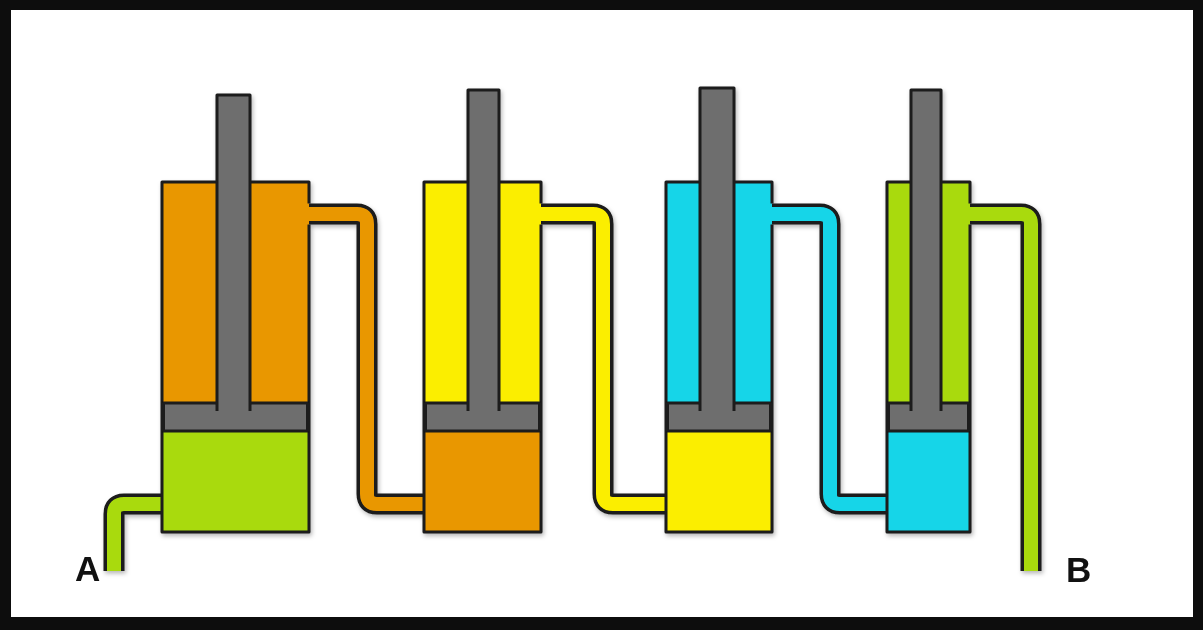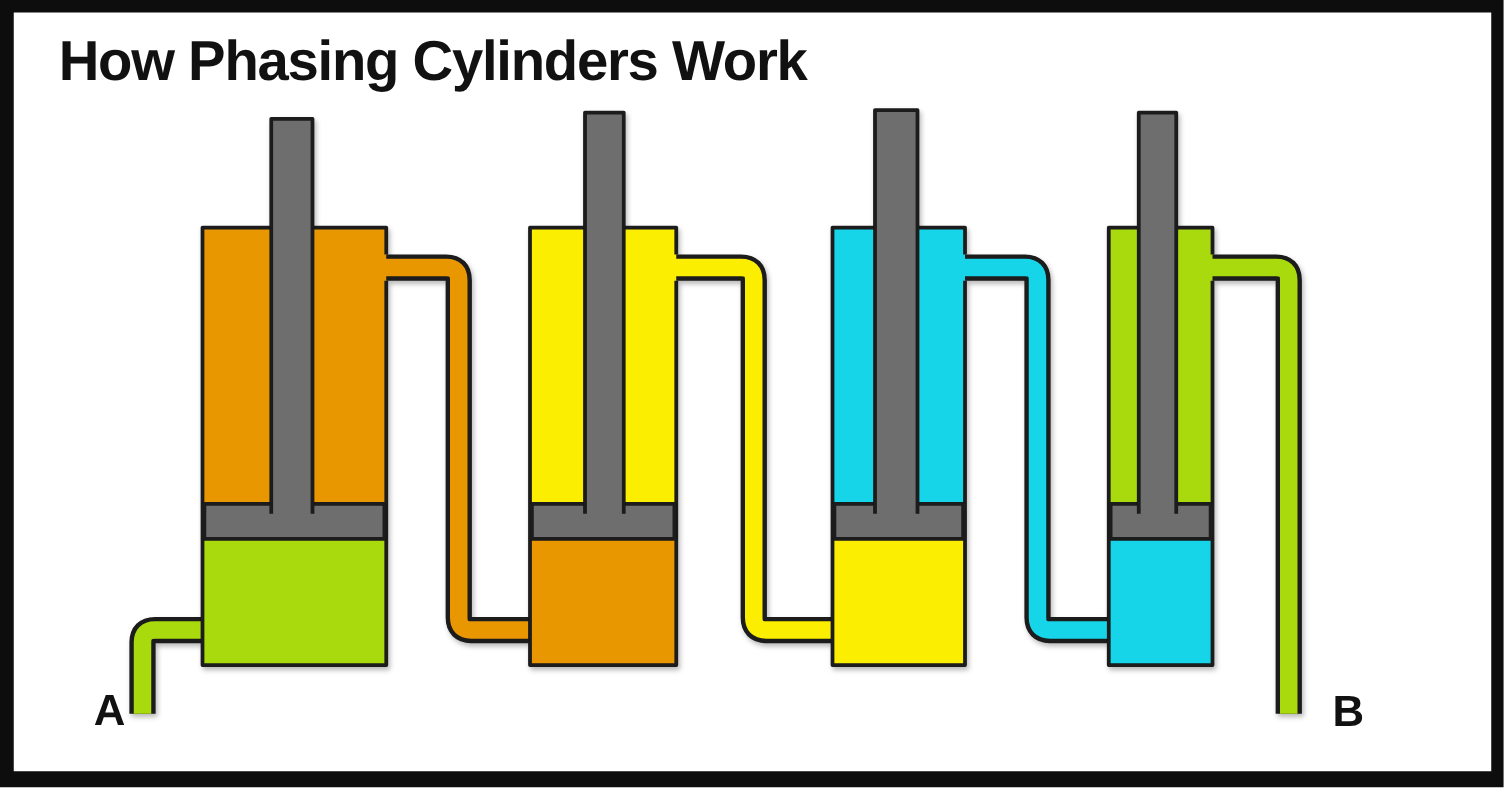--- a/index.html
+++ b/index.html
@@ -29,21 +29,20 @@
   .pipeblack{stroke:#1a1a1a;stroke-width:21;fill:none;stroke-linecap:butt;}
   .pipecore{stroke-width:14;fill:none;stroke-linecap:butt;}
   .bodyline{stroke:#1a1a1a;stroke-width:3;fill:none;stroke-linejoin:round;}
   .metal-stroke{stroke:#1a1a1a;stroke-width:3;stroke-linejoin:round;}
 </style>
 </head>
 <body>
 
 <div class="frame">
 
-  <h1 class="page-title">How Phasing Cylinders Work</h1>
 
   <svg class="diagram" viewBox="11 10 1182 607">
     <defs>
       <filter id="soft" x="-5%" y="-5%" width="110%" height="110%">
         <feDropShadow dx="1.5" dy="2.5" stdDeviation="2" flood-color="#000000" flood-opacity="0.28"></feDropShadow>
       </filter>
     </defs>
 
     <g filter="url(#soft)">
 

